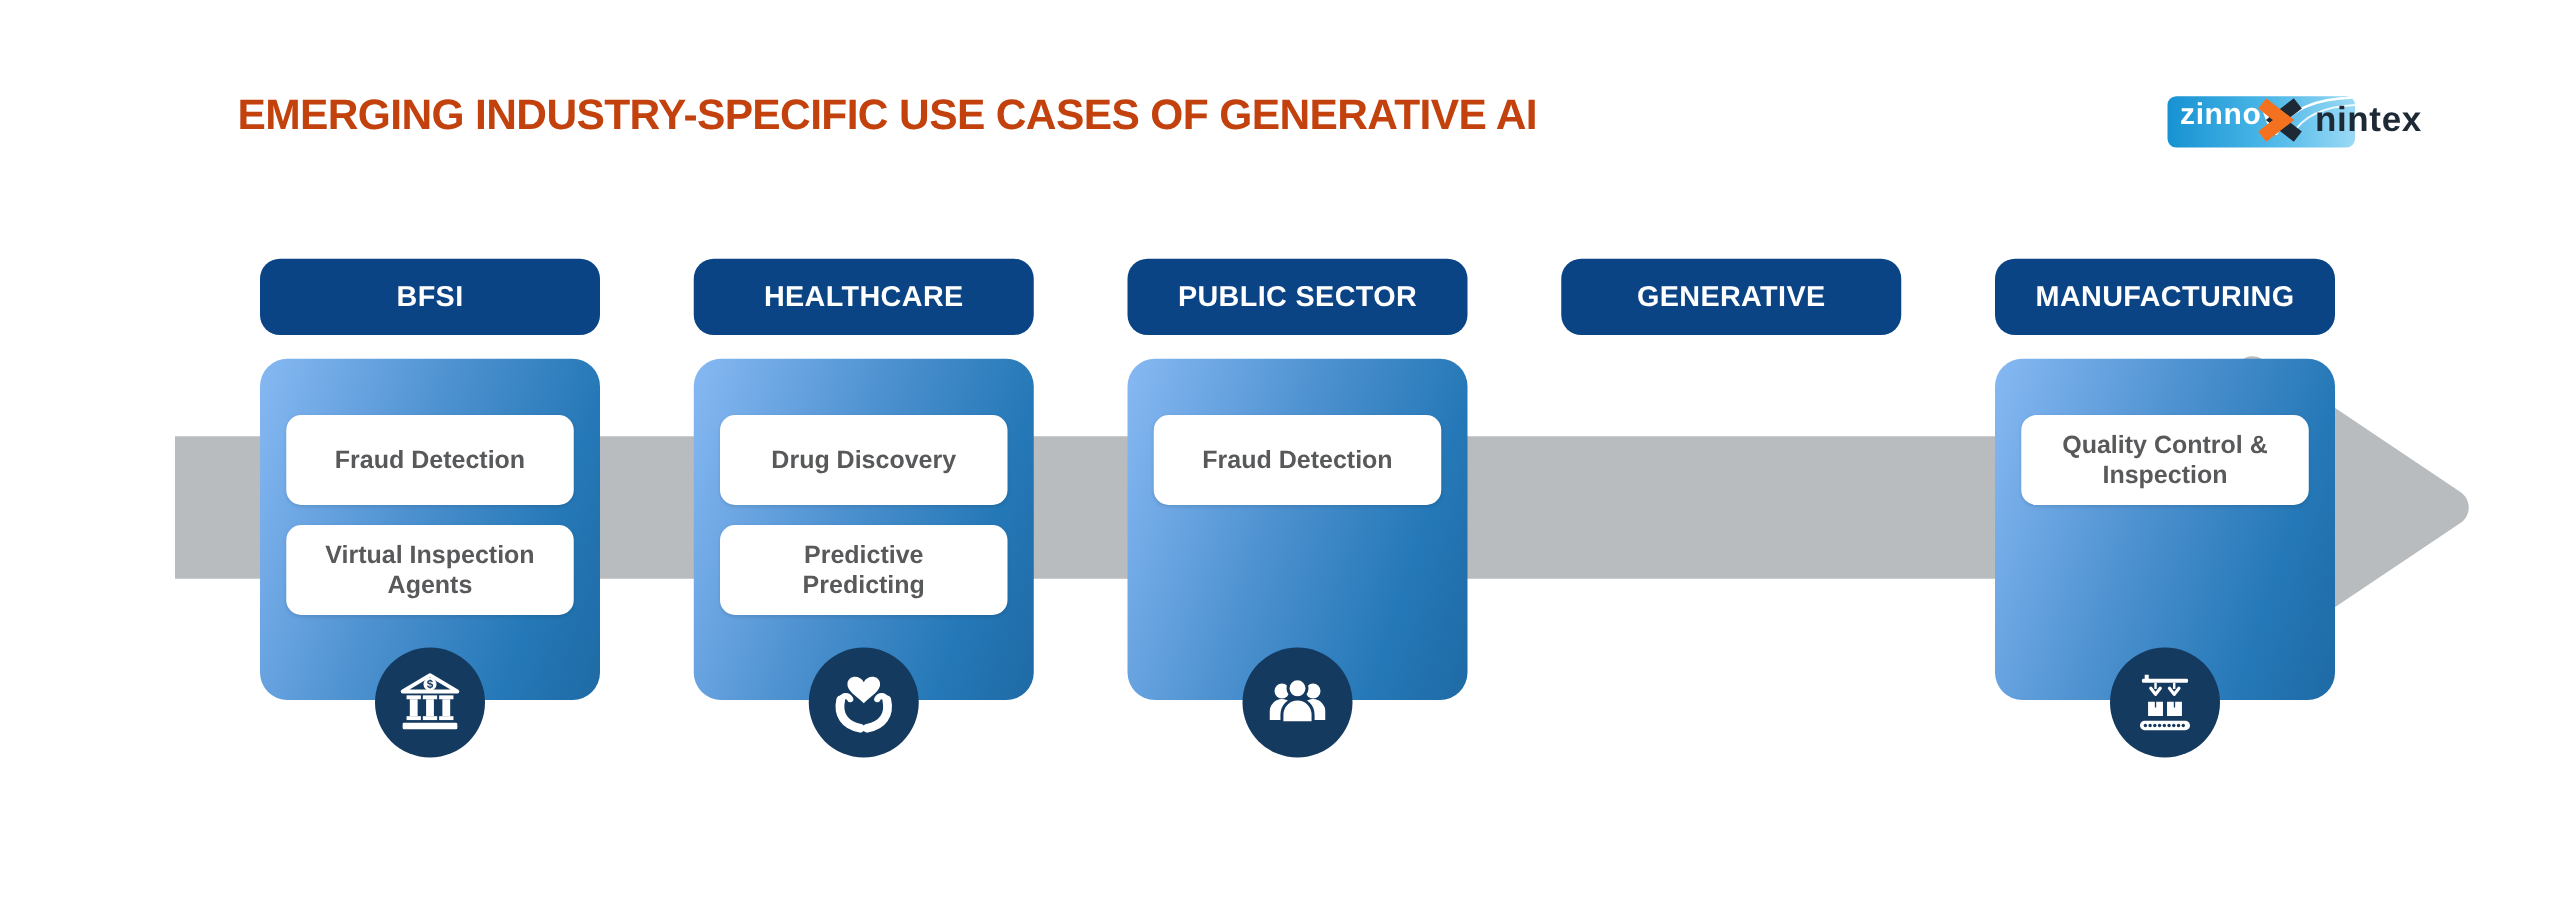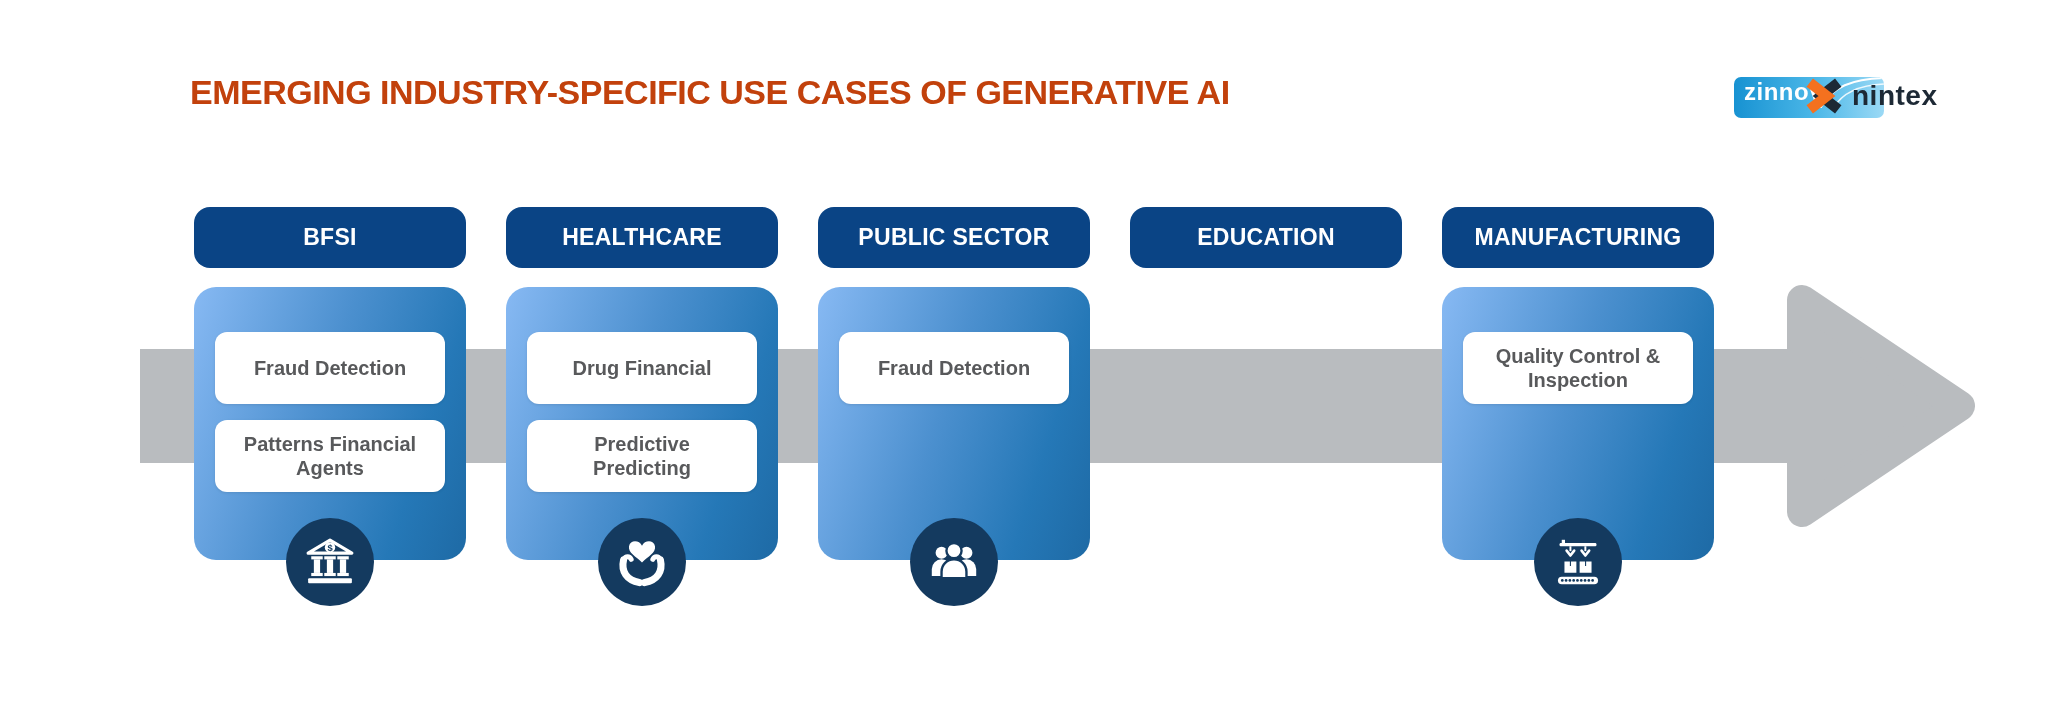--- a/index.html
+++ b/index.html
@@ -28,21 +28,21 @@
     position:absolute; left:1805px; top:77px; height:38px;
     display:flex; align-items:center; gap:9px;text-align:center;
   }
   .nintex-box .wordmark {
     font-size:28px; font-weight:700; color:#1d2935; letter-spacing:0.5px;
   }
   
   .arrow-layer { position:absolute; left:0; top:0; z-index:0; }
   
   .columns {
-    position:absolute; left:194px; top:207px; display:flex; gap:40px; z-index:1;
+    position:absolute; left:208px; top:207px; display:flex; gap:75px; z-index:1;
   }
   .column { width:272px; }
   .pill {
     height:61px; border-radius:16px; background:#0a4485;
     display:flex; align-items:center; justify-content:center;
     margin-bottom:19px;
   }
   .pill span { color:#ffffff; font-size:23px; font-weight:700; letter-spacing:0.3px; }
   .card {
     position:relative; height:273px; border-radius:22px;
@@ -93,21 +93,21 @@
 
   <div class="column">
     <div class="pill">
       <span>BFSI</span>
     </div>
     <div class="card">
       <div class="usecase">
         <span>Fraud Detection</span>
       </div>
       <div class="usecase">
-        <span>Patterns Financial Agents</span>
+        <span>Virtual Inspection Agents</span>
       </div>
       <div class="icon-circle">
         <svg width="50" height="50" viewBox="0 0 48 48">
           <path d="M24 3 L45 15.5 H3 Z" fill="none" stroke="#fff" stroke-width="3" stroke-linejoin="round"></path>
           <circle cx="24" cy="10" r="5" fill="#fff"></circle>
           <text x="24" y="13.2" font-size="9" font-weight="bold" text-anchor="middle" fill="#143a5f">$</text>
           <g fill="#fff">
             <rect x="6" y="18.5" width="11" height="3"></rect>
               <rect x="8.5" y="21.5" width="6" height="13"></rect>
               <rect x="6" y="34.5" width="11" height="3"></rect>
@@ -123,21 +123,21 @@
       </div>
     </div>
   </div>
 
   <div class="column">
     <div class="pill">
       <span>HEALTHCARE</span>
     </div>
     <div class="card">
       <div class="usecase">
-        <span>Drug Financial</span>
+        <span>Drug Discovery</span>
       </div>
       <div class="usecase">
         <span>Predictive Predicting</span>
       </div>
       <div class="icon-circle">
         <svg width="52" height="52" viewBox="0 0 48 48">
           <path d="M24 9 C21.5 3.5 13 3.5 12 9.5 C11 15.5 18.5 19 24 24.5 C29.5 19 37 15.5 36 9.5 C35 3.5 26.5 3.5 24 9 Z" fill="#fff"></path>
           <g stroke="#fff" fill="none" stroke-linecap="round">
             <path d="M7 22 C4.5 33 10 41 21.5 43" stroke-width="6.5"></path>
             <path d="M41 22 C43.5 33 38 41 26.5 43" stroke-width="6.5"></path>
@@ -169,21 +169,21 @@
             <circle cx="24" cy="13.5" r="7"></circle>
             <path d="M12.5 39 v-6 a11.5 11.5 0 0 1 23 0 v6 Z"></path>
           </g>
         </svg>
       </div>
     </div>
   </div>
 
   <div class="column">
     <div class="pill">
-      <span>EDUCATION</span>
+      <span>GENERATIVE</span>
     </div>
   </div>
 
   <div class="column">
     <div class="pill">
       <span>MANUFACTURING</span>
     </div>
     <div class="card">
       <div class="usecase">
         <span>Quality Control &amp; Inspection</span>

